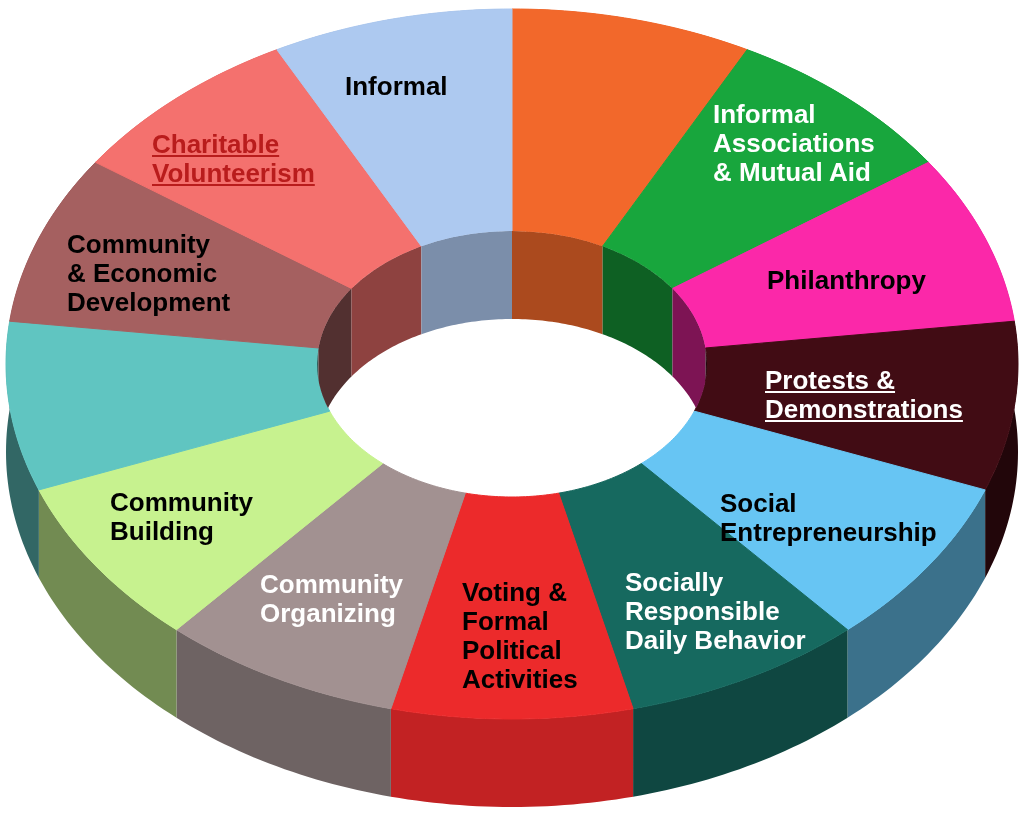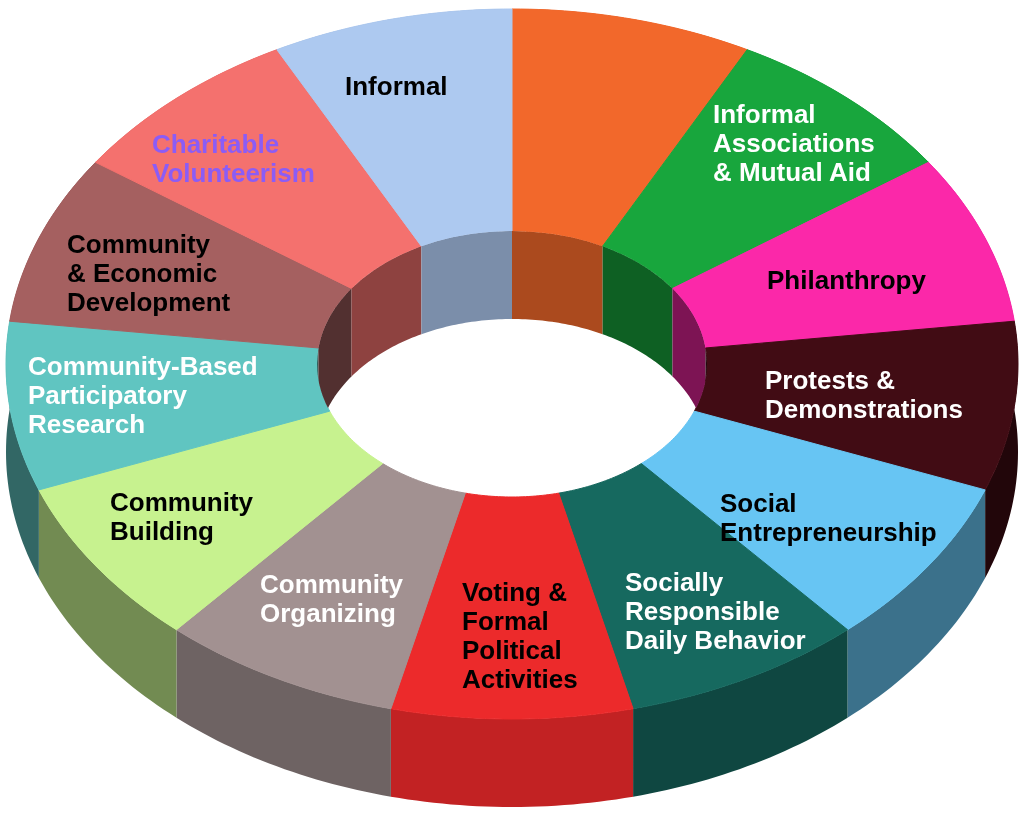--- a/index.html
+++ b/index.html
@@ -66,38 +66,35 @@
         <path d="M318.42,347.97 L318.86,345.69 L319.35,343.42 L319.90,341.16 L320.50,338.90 L321.17,336.65 L321.89,334.40 L322.67,332.17 L323.50,329.95 L324.39,327.73 L325.34,325.53 L326.34,323.34 L327.39,321.16 L328.51,318.99 L329.67,316.84 L330.89,314.70 L332.17,312.57 L333.50,310.46 L334.88,308.37 L336.31,306.29 L337.80,304.23 L339.34,302.19 L340.93,300.17 L342.57,298.16 L344.26,296.18 L346.00,294.21 L347.79,292.27 L349.63,290.35 L351.52,288.45 L351.52,376.45 L349.63,378.35 L347.79,380.27 L346.00,382.21 L344.26,384.18 L342.57,386.16 L340.93,388.17 L339.34,390.19 L337.80,392.23 L336.31,394.29 L334.88,396.37 L333.50,398.46 L332.17,400.57 L330.89,402.70 L329.67,404.84 L328.51,406.99 L327.39,409.16 L326.34,411.34 L325.34,413.53 L324.39,415.73 L323.50,417.95 L322.67,420.17 L321.89,422.40 L321.17,424.65 L320.50,426.90 L319.90,429.16 L319.35,431.42 L318.86,433.69 L318.42,435.97 Z" fill="rgb(82,48,48)"></path>
         <path d="M351.52,288.45 L353.45,286.57 L355.44,284.71 L357.47,282.88 L359.54,281.08 L361.66,279.29 L363.83,277.54 L366.04,275.80 L368.29,274.10 L370.59,272.42 L372.93,270.77 L375.31,269.15 L377.73,267.55 L380.19,265.99 L382.69,264.45 L385.23,262.94 L387.81,261.46 L390.42,260.02 L393.07,258.60 L395.75,257.22 L398.47,255.86 L401.23,254.54 L404.01,253.26 L406.83,252.00 L409.68,250.78 L412.56,249.59 L415.47,248.44 L418.41,247.32 L421.38,246.23 L421.38,334.23 L418.41,335.32 L415.47,336.44 L412.56,337.59 L409.68,338.78 L406.83,340.00 L404.01,341.26 L401.23,342.54 L398.47,343.86 L395.75,345.22 L393.07,346.60 L390.42,348.02 L387.81,349.46 L385.23,350.94 L382.69,352.45 L380.19,353.99 L377.73,355.55 L375.31,357.15 L372.93,358.77 L370.59,360.42 L368.29,362.10 L366.04,363.80 L363.83,365.54 L361.66,367.29 L359.54,369.08 L357.47,370.88 L355.44,372.71 L353.45,374.57 L351.52,376.45 Z" fill="rgb(142,66,64)"></path>
         <path d="M421.38,246.23 L424.37,245.19 L427.39,244.17 L430.44,243.19 L433.51,242.25 L436.60,241.34 L439.72,240.48 L442.85,239.64 L446.01,238.85 L449.19,238.09 L452.38,237.37 L455.60,236.69 L458.83,236.04 L462.07,235.43 L465.33,234.86 L468.61,234.33 L471.90,233.84 L475.20,233.39 L478.51,232.98 L481.83,232.60 L485.16,232.27 L488.50,231.97 L491.84,231.71 L495.19,231.50 L498.55,231.32 L501.91,231.18 L505.27,231.08 L508.63,231.02 L512.00,231.00 L512.00,319.00 L508.63,319.02 L505.27,319.08 L501.91,319.18 L498.55,319.32 L495.19,319.50 L491.84,319.71 L488.50,319.97 L485.16,320.27 L481.83,320.60 L478.51,320.98 L475.20,321.39 L471.90,321.84 L468.61,322.33 L465.33,322.86 L462.07,323.43 L458.83,324.04 L455.60,324.69 L452.38,325.37 L449.19,326.09 L446.01,326.85 L442.85,327.64 L439.72,328.48 L436.60,329.34 L433.51,330.25 L430.44,331.19 L427.39,332.17 L424.37,333.19 L421.38,334.23 Z" fill="rgb(123,142,170)"></path>
       </g>
     </svg>
   <div id="labels">
       <div class="seg-label" style="left: 767px; top: 266px; color: rgb(0, 0, 0);">Philanthropy</div>
       <div class="seg-label" style="left: 713px; top: 100px; color: rgb(255, 255, 255);">Informal
 Associations
 &amp; Mutual Aid</div>
-      <div class="seg-label" style="left: 765px; top: 366px; color: rgb(255, 255, 255);">Protests &amp;
+      <div class="seg-label" style="left: 765px; top: 366px; color: rgb(255, 255, 255); text-decoration: underline;">Protests &amp;
 Demonstrations</div>
       <div class="seg-label" style="left: 720px; top: 489px; color: rgb(0, 0, 0);">Social
 Entrepreneurship</div>
       <div class="seg-label" style="left: 462px; top: 578px; color: rgb(0, 0, 0);">Voting &amp;
 Formal
 Political
 Activities</div>
       <div class="seg-label" style="left: 625px; top: 568px; color: rgb(255, 255, 255);">Socially
 Responsible
 Daily Behavior</div>
       <div class="seg-label" style="left: 260px; top: 570px; color: rgb(255, 255, 255);">Community
 Organizing</div>
       <div class="seg-label" style="left: 110px; top: 488px; color: rgb(0, 0, 0);">Community
 Building</div>
-      <div class="seg-label" style="left: 28px; top: 352px; color: rgb(255, 255, 255);">Community-Based
-Participatory
-Research</div>
       <div class="seg-label" style="left: 67px; top: 230px; color: rgb(0, 0, 0);">Community
 &amp; Economic
 Development</div>
-      <div class="seg-label" style="left: 152px; top: 130px; color: #8b5cf6;">Charitable
+      <div class="seg-label" style="left: 152px; top: 130px; color: #b91c1c; text-decoration: underline;">Charitable
 Volunteerism</div>
       <div class="seg-label" style="left: 345px; top: 72px; color: rgb(0, 0, 0);">Informal</div>
     </div>
 </div>
 
 </body></html>

